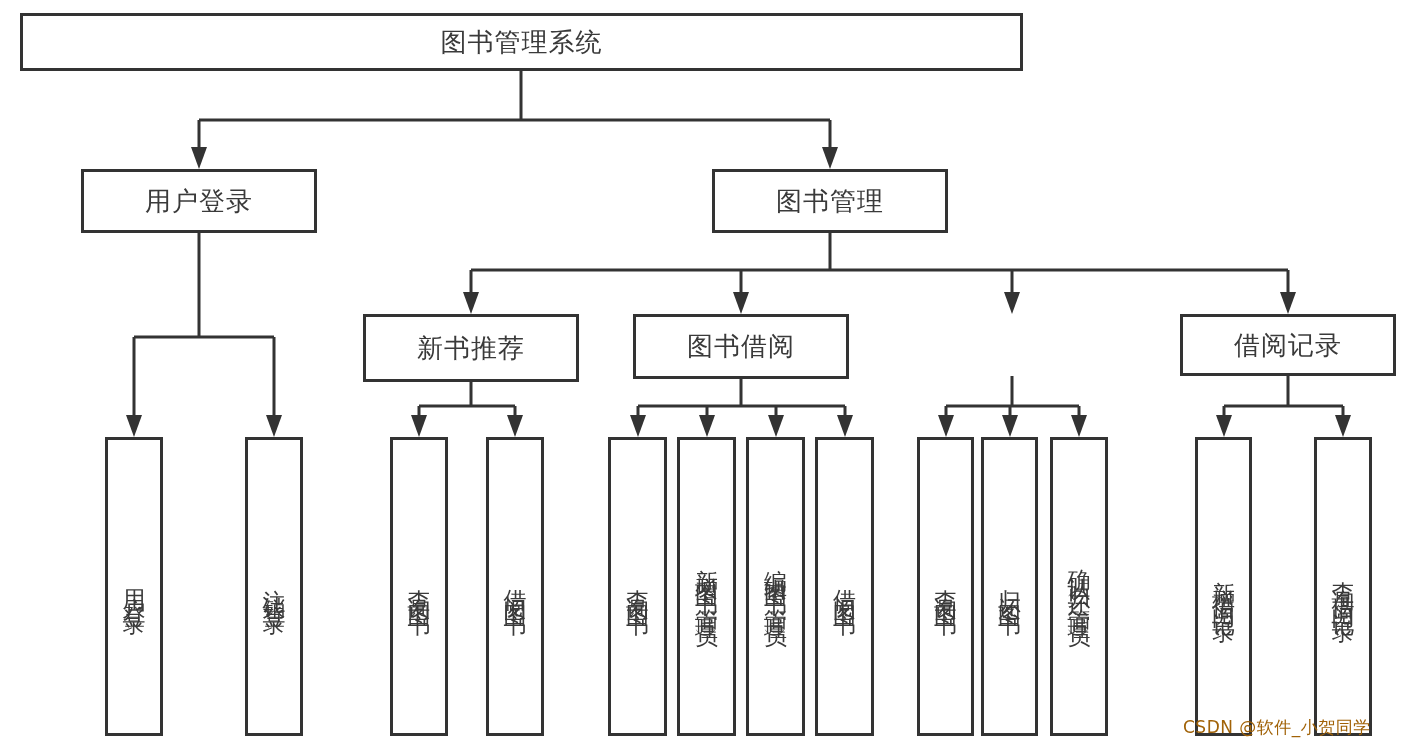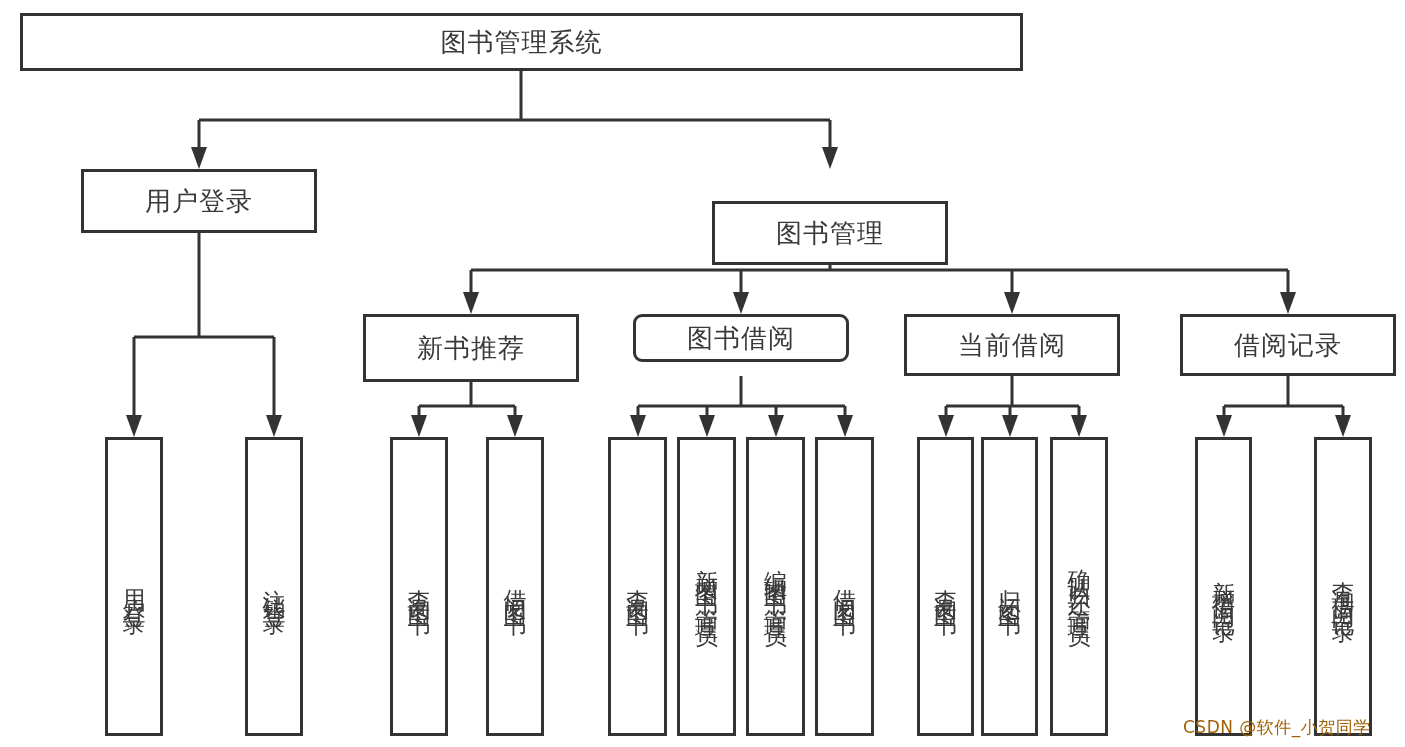--- a/index.html
+++ b/index.html
@@ -99,32 +99,29 @@
     </g>
   </svg>
 
   <div class="node h-node" style="left:20px; top:13px; width:1003px; height:58px;">
     <span class="label">图书管理系统</span>
   </div>
 
   <div class="node h-node" style="left:81px; top:169px; width:236px; height:64px;">
     <span class="label">用户登录</span>
   </div>
-  <div class="node h-node" style="left:712px; top:169px; width:236px; height:64px;margin-top:32px;">
+  <div class="node h-node" style="left:712px; top:169px; width:236px; height:64px;">
     <span class="label">图书管理</span>
   </div>
 
   <div class="node h-node" style="left:363px; top:314px; width:216px; height:68px;">
     <span class="label">新书推荐</span>
   </div>
-  <div class="node h-node" style="left:633px; top:314px; width:216px; height:48px;border-radius:9px;">
+  <div class="node h-node" style="left:633px; top:314px; width:216px; height:65px;">
     <span class="label">图书借阅</span>
-  </div>
-  <div class="node h-node" style="left:904px; top:314px; width:216px; height:62px;">
-    <span class="label">当前借阅</span>
   </div>
   <div class="node h-node" style="left:1180px; top:314px; width:216px; height:62px;">
     <span class="label">借阅记录</span>
   </div>
 
   <div class="node v-node" style="left:105px; top:437px; width:58px; height:299px;">
     <span class="label">用户登录</span>
   </div>
   <div class="node v-node" style="left:245px; top:437px; width:58px; height:299px;">
     <span class="label">注销登录</span>

